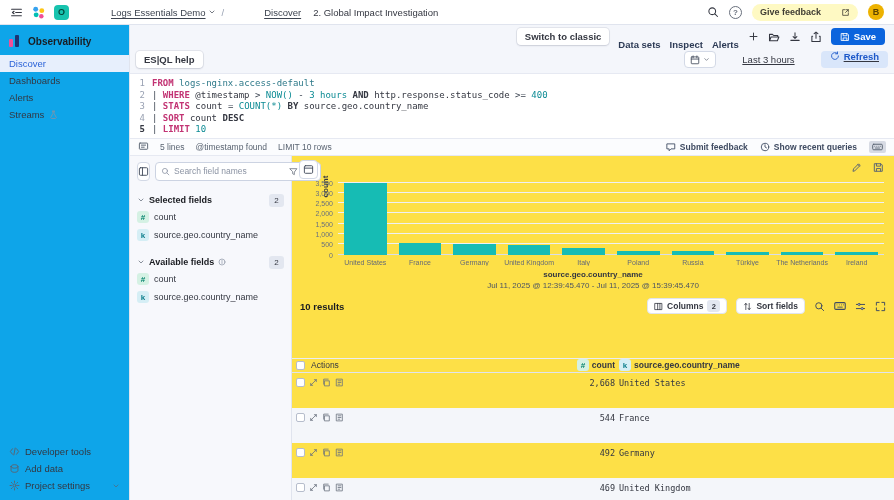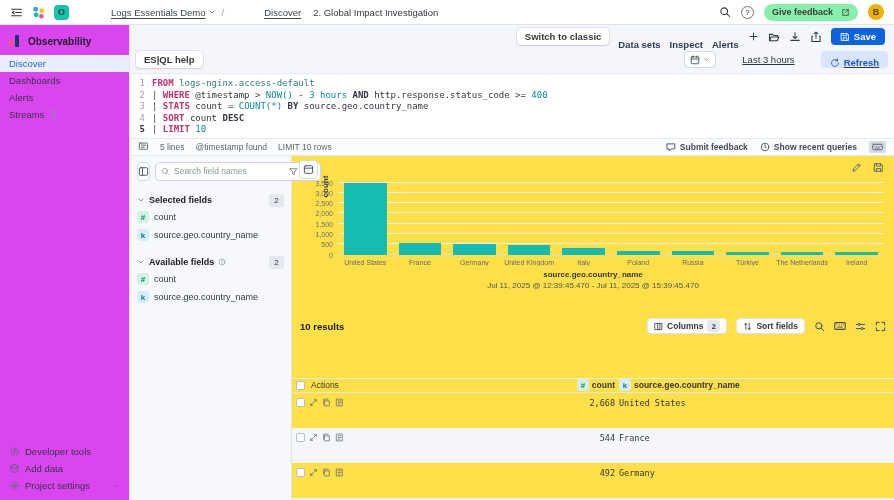--- a/index.html
+++ b/index.html
@@ -10,27 +10,27 @@
   .ic { display:inline-flex; align-items:center; justify-content:center; flex:none; }
 
   
   .topbar { height:25px; background:#fff; border-bottom:1px solid #e0e4ee; display:flex; align-items:center; padding:0 10px; gap:8px; flex:none; }
   .space-badge { width:15px; height:15px; border-radius:4px; background:#17c3ae; color:#00483d; font-weight:bold; font-size:9px; display:flex; align-items:center; justify-content:center; }
   .crumbs { display:flex; align-items:center; gap:6px; font-size:9.5px; }
   .crumb-link { color:#3d4450; text-decoration:underline; text-underline-offset:2px; display:flex; align-items:center; gap:2px;padding-left:34px; }
   .crumb-sep { color:#98a2b3; }
   .crumb-current { color:#343741; }
   .topbar-right { margin-left:auto; display:flex; align-items:center; gap:10px; }
-  .feedback-btn { background:#86efac; border-radius:9px; height:17px; padding:0 8px; display:flex; align-items:center; gap:8px; font-size:9px; font-weight:600; color:#3f3c33; cursor:pointer; }
+  .feedback-btn { background:#fef9c3; border-radius:9px; height:17px; padding:0 8px; display:flex; align-items:center; gap:20px; font-size:9px; font-weight:600; color:#3f3c33; cursor:pointer; }
   .avatar { width:16px; height:16px; border-radius:50%; background:#edb200; color:#5c4300; font-size:9px; font-weight:bold; display:flex; align-items:center; justify-content:center; }
   .help-circle { width:13px; height:13px; border-radius:50%; border:1.2px solid #69707d; color:#69707d; font-size:8px; font-weight:bold; display:flex; align-items:center; justify-content:center; }
 
   
   .main { flex:1; display:flex; min-height:0; }
-  .leftnav { width:130px; flex:none; background:#d946ef; border-right:1px solid #e0e4ee; display:flex; flex-direction:column; padding-top:6px; }
+  .leftnav { width:130px; flex:none; background:#0ea5e9; border-right:1px solid #e0e4ee; display:flex; flex-direction:column; padding-top:6px; }
   .solution { display:flex; align-items:center; gap:6px; padding:4px 9px 8px; font-weight:bold; font-size:10px; color:#1a1c21; }
   .obs-logo { width:13px; height:12px; display:flex; align-items:flex-end; gap:2px; }
   .obs-logo i { display:block; width:4px; border-radius:1px; }
   .obs-bar1 { height:8px; background:#f04e98; }
   .obs-bar2 { height:12px; background:#1d3372; }
   .nav-item { height:17px; display:flex; align-items:center; gap:5px; padding:0 9px; font-size:9.5px; color:#343741; cursor:pointer; }
   .nav-item.selected { background:#e7effc; color:#2b63d8; }
   .nav-footer { margin-top:auto; padding-bottom:6px; }
   .nav-footer .nav-item { color:#343741; }
   .nav-footer .ic { color:#5a6472; }
@@ -40,21 +40,21 @@
   .content { flex:1; display:flex; flex-direction:column; min-width:0; background:#f4f6fb; }
   .toolbar-row { height:23px; display:flex; align-items:center; justify-content:flex-end; gap:9px; padding:0 9px; flex:none; }
   .btn-white { background:#fff; border-radius:4px; height:17px; padding:0 8px; display:flex; align-items:center; font-weight:600; font-size:9.5px; color:#343741; box-shadow:0 0 0 1px rgba(30,40,70,.08), 0 1px 2px rgba(30,40,70,.12); cursor:pointer; }
   .btn-text { color:#2c3a55; font-weight:600; font-size:9.5px; cursor:pointer;margin-top:16px; }
   .tool-ic { color:#343741; cursor:pointer; }
   .btn-primary { background:#0b64dd; color:#fff; border-radius:4px; height:17px; padding:0 9px; display:flex; align-items:center; gap:4px; font-weight:600; font-size:9.5px; cursor:pointer; }
   .query-row { height:25px; display:flex; align-items:center; padding:0 6px 2px 6px; gap:8px; flex:none; }
   .datepicker { margin-left:auto; display:flex; align-items:center; gap:26px;text-decoration:underline; }
   .cal-btn { background:#fff; border:1px solid #d3d9e6; border-radius:4px; height:17px; padding:0 5px; display:flex; align-items:center; gap:3px; color:#4a5262; cursor:pointer; }
   .time-text { font-size:9.5px; color:#343741; cursor:pointer; }
-  .btn-refresh { background:#d9e6fa; color:#1c58c9; border-radius:4px; height:17px; padding:0 9px; display:flex; align-items:flex-end; gap:4px; font-weight:600; font-size:9.5px; cursor:pointer; }
+  .btn-refresh { background:#d9e6fa; color:#1c58c9; border-radius:4px; height:17px; padding:0 9px; display:flex; align-items:flex-start; gap:4px; font-weight:600; font-size:9.5px; cursor:pointer; }
 
   
   .editor { background:#fff; border-top:1px solid #e6e9f2; padding:4px 0 2px; flex:none; font-family:"DejaVu Sans Mono", monospace; font-size:9px; }
   .code-line { display:flex; line-height:11.5px; }
   .gutter { width:22px; flex:none; text-align:right; padding-right:7px; color:#9aa2b3; }
   .gutter.cur { color:#343741; font-weight:bold; }
   .tok-kw { color:#c23373; font-weight:bold; }
   .tok-kwd { color:#343741; font-weight:bold; }
   .tok-fn { color:#0c8b94; }
   .tok-num { color:#0c8b94; }
@@ -99,21 +99,21 @@
   .gridline { position:absolute; left:0; right:0; height:1px; background:#edf0f6; }
   .gridline.zero { background:#d8dde8; }
   .bars { position:absolute; inset:0; display:flex; align-items:flex-end; }
   .bar-slot { flex:1; display:flex; justify-content:center; align-items:flex-end; height:100%; }
   .bar { width:78%; background:#16bcb4; }
   .xlabels { position:absolute; left:46px; right:10px; top:103px; display:flex; }
   .xlabel { flex:1; text-align:center; font-size:7px; color:#646a77; white-space:nowrap; overflow:hidden; }
   .xtitle { position:absolute; left:0; right:0; top:114px; text-align:center; font-size:8px; font-weight:bold; color:#343741; }
   .xsubtitle { position:absolute; left:0; right:0; top:125px; text-align:center; font-size:8px; color:#4c5462; }
 
-  .results-header { height:21px; flex:none; display:flex; align-items:center; padding:0 8px; gap:24px;margin-top:20px; }
+  .results-header { height:21px; flex:none; display:flex; align-items:center; padding:0 8px; gap:24px; }
   .results-count { font-weight:bold; font-size:9.5px; color:#1a1c21; }
   .rh-right { margin-left:auto; display:flex; align-items:center; gap:9px; }
   .grid-btn { height:16px; border:1px solid #e0e4ee; border-radius:4px; background:#fff; display:flex; align-items:center; gap:4px; padding:0 6px; font-size:8.5px; font-weight:600; color:#343741; cursor:pointer; }
   .grid-ic { color:#3e4a61; cursor:pointer; }
   .mini-pill { min-width:13px; height:12px; border-radius:3px; background:#e3e7f0; font-size:7.5px; display:flex; align-items:center; justify-content:center; padding:0 2px; }
 
   .dgrid { flex:1; display:flex; flex-direction:column; min-height:0; font-family:"DejaVu Sans Mono", monospace; font-size:8.5px;margin-top:41px; }
   .dg-header { height:15px; flex:none; display:flex; align-items:center; border-top:1px solid #e9ecf3; border-bottom:1px solid #e0e4ee; font-family:"Liberation Sans",sans-serif; }
   .col-actions { width:56px; flex:none; display:flex; align-items:center; gap:6px; padding-left:4px; }
   .col-count { width:267px; flex:none; display:flex; justify-content:flex-end; }

